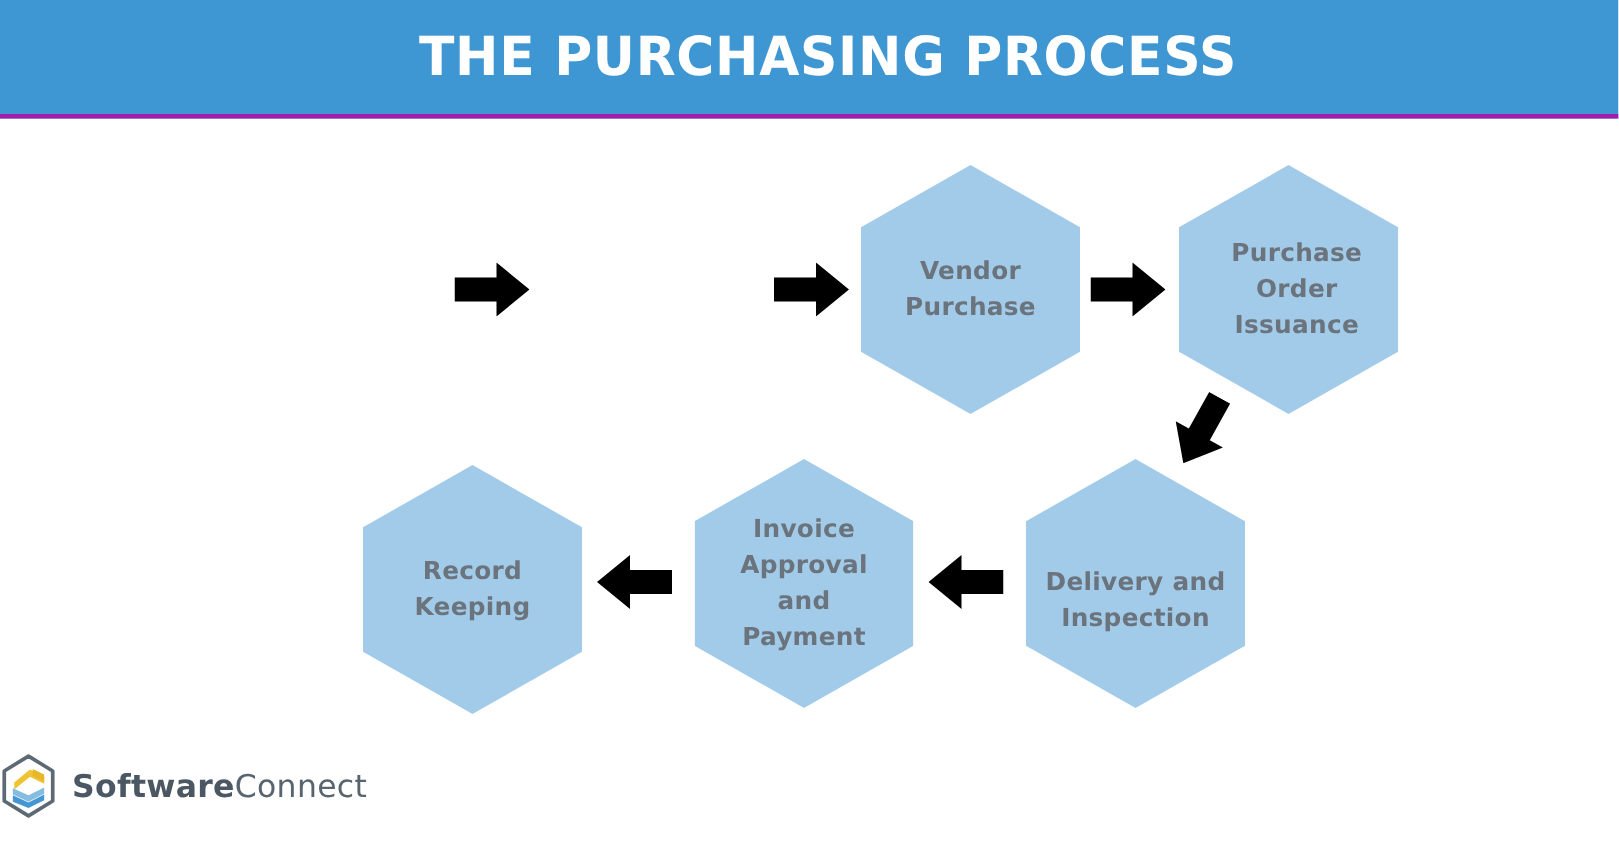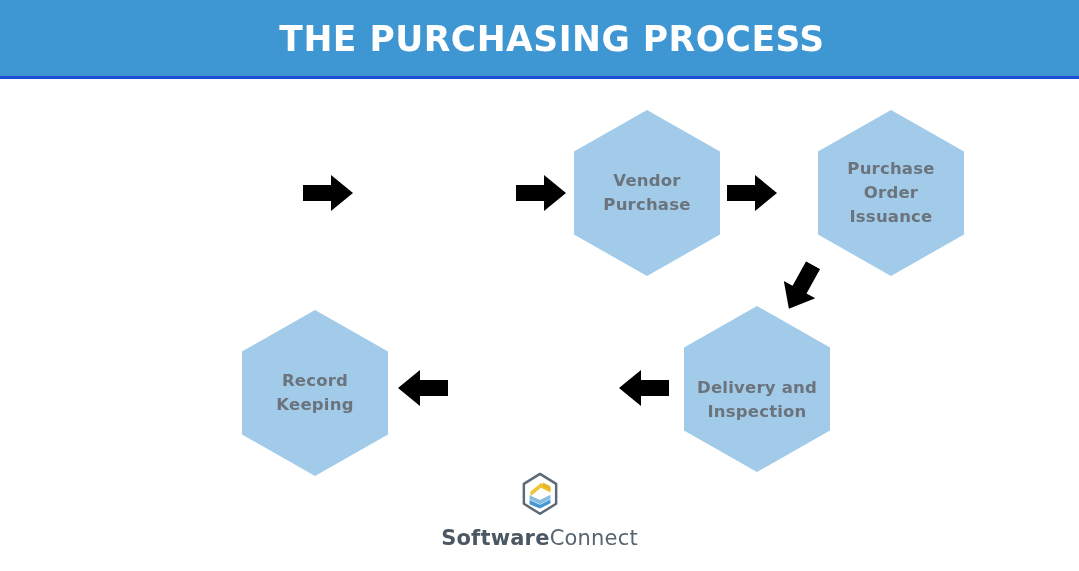--- a/index.html
+++ b/index.html
@@ -14,21 +14,21 @@
     position: relative;
     width: 1079px; height: 571px;
     background: #ffffff;
   }
 
   
   .banner {
     position: absolute; left: 0; top: 0;
     width: 1079px; height: 79px;
     background: #3E96D2;
-    border-bottom: 3px solid #1d4ed8;
+    border-bottom: 3px solid #a21caf;
     display: flex; align-items: center; justify-content: center; padding-left: 25px;
   }
   .banner h1 {
     color: #ffffff;
     font-size: 36px;
     font-weight: bold;
     letter-spacing: 0.5px;
     transform: scaleX(0.96);
     white-space: nowrap;
   }
@@ -52,21 +52,21 @@
   .lw-150 { max-width: 150px; }
   .lw-135 { max-width: 135px; }
   .lw-120 { max-width: 120px; margin-top: 22px; }
   .lw-105 { max-width: 105px; }
   .lw-90  { max-width: 90px; }
 
   
   .hex-1 { left: 148px; top: 110px; }
   .hex-2 { left: 363px; top: 110px; }
   .hex-3 { left: 574px; top: 110px; }
-  .hex-4 { left: 818px; top: 110px; }
+  .hex-4 { left: 786px; top: 110px; justify-content: flex-end; }
   
   .hex-5 { left: 684px; top: 306px; }
   .hex-6 { left: 463px; top: 306px; }
   .hex-7 { left: 242px; top: 310px; }
 
   
   .arrow {
     position: absolute;
     width: 50px; height: 36px;
   }
@@ -75,23 +75,22 @@
   .arrow-2 { left: 516px; top: 175px; }
   .arrow-3 { left: 727px; top: 175px; }
   .arrow-diag { left: 776px; top: 269px; transform: rotate(119deg); }
   .arrow-4 { left: 619px; top: 370px; transform: scaleX(-1); }
   .arrow-5 { left: 398px; top: 370px; transform: scaleX(-1); }
 
   
   .footer-logo {
     position: absolute; left: 0; top: 498px;
     width: 1079px; height: 52px;
-    display: flex; align-items: center; justify-content: flex-end;
+    display: flex; align-items: center; justify-content: flex-start;
     gap: 10px;
-    flex-direction: column;
   }
   .logo-icon { width: 38px; height: 44px; }
   .logo-icon svg { display: block; width: 100%; height: 100%; }
   .logo-text {
     font-size: 21px;
     color: #525F6A;
     letter-spacing: 0.2px;
     white-space: nowrap;
   }
   .logo-text .bold-part { font-weight: bold; color: #4B5863; }
@@ -108,20 +107,23 @@
 
   <div class="hex hex-3">
     <div class="label lw-90">Vendor Purchase</div>
   </div>
   <div class="hex hex-4">
     <div class="label lw-135">Purchase Order Issuance</div>
   </div>
 
   <div class="hex hex-5">
     <div class="label lw-120">Delivery and Inspection</div>
+  </div>
+  <div class="hex hex-6">
+    <div class="label lw-105">Invoice Approval and Payment</div>
   </div>
   <div class="hex hex-7">
     <div class="label lw-150">Record Keeping</div>
   </div>
 
   <div class="arrow arrow-1">
     <svg viewBox="0 0 50 36">
         <polygon points="0,10 28,10 28,0 50,18 28,36 28,26 0,26" fill="#000000"></polygon>
       </svg>
   </div>

